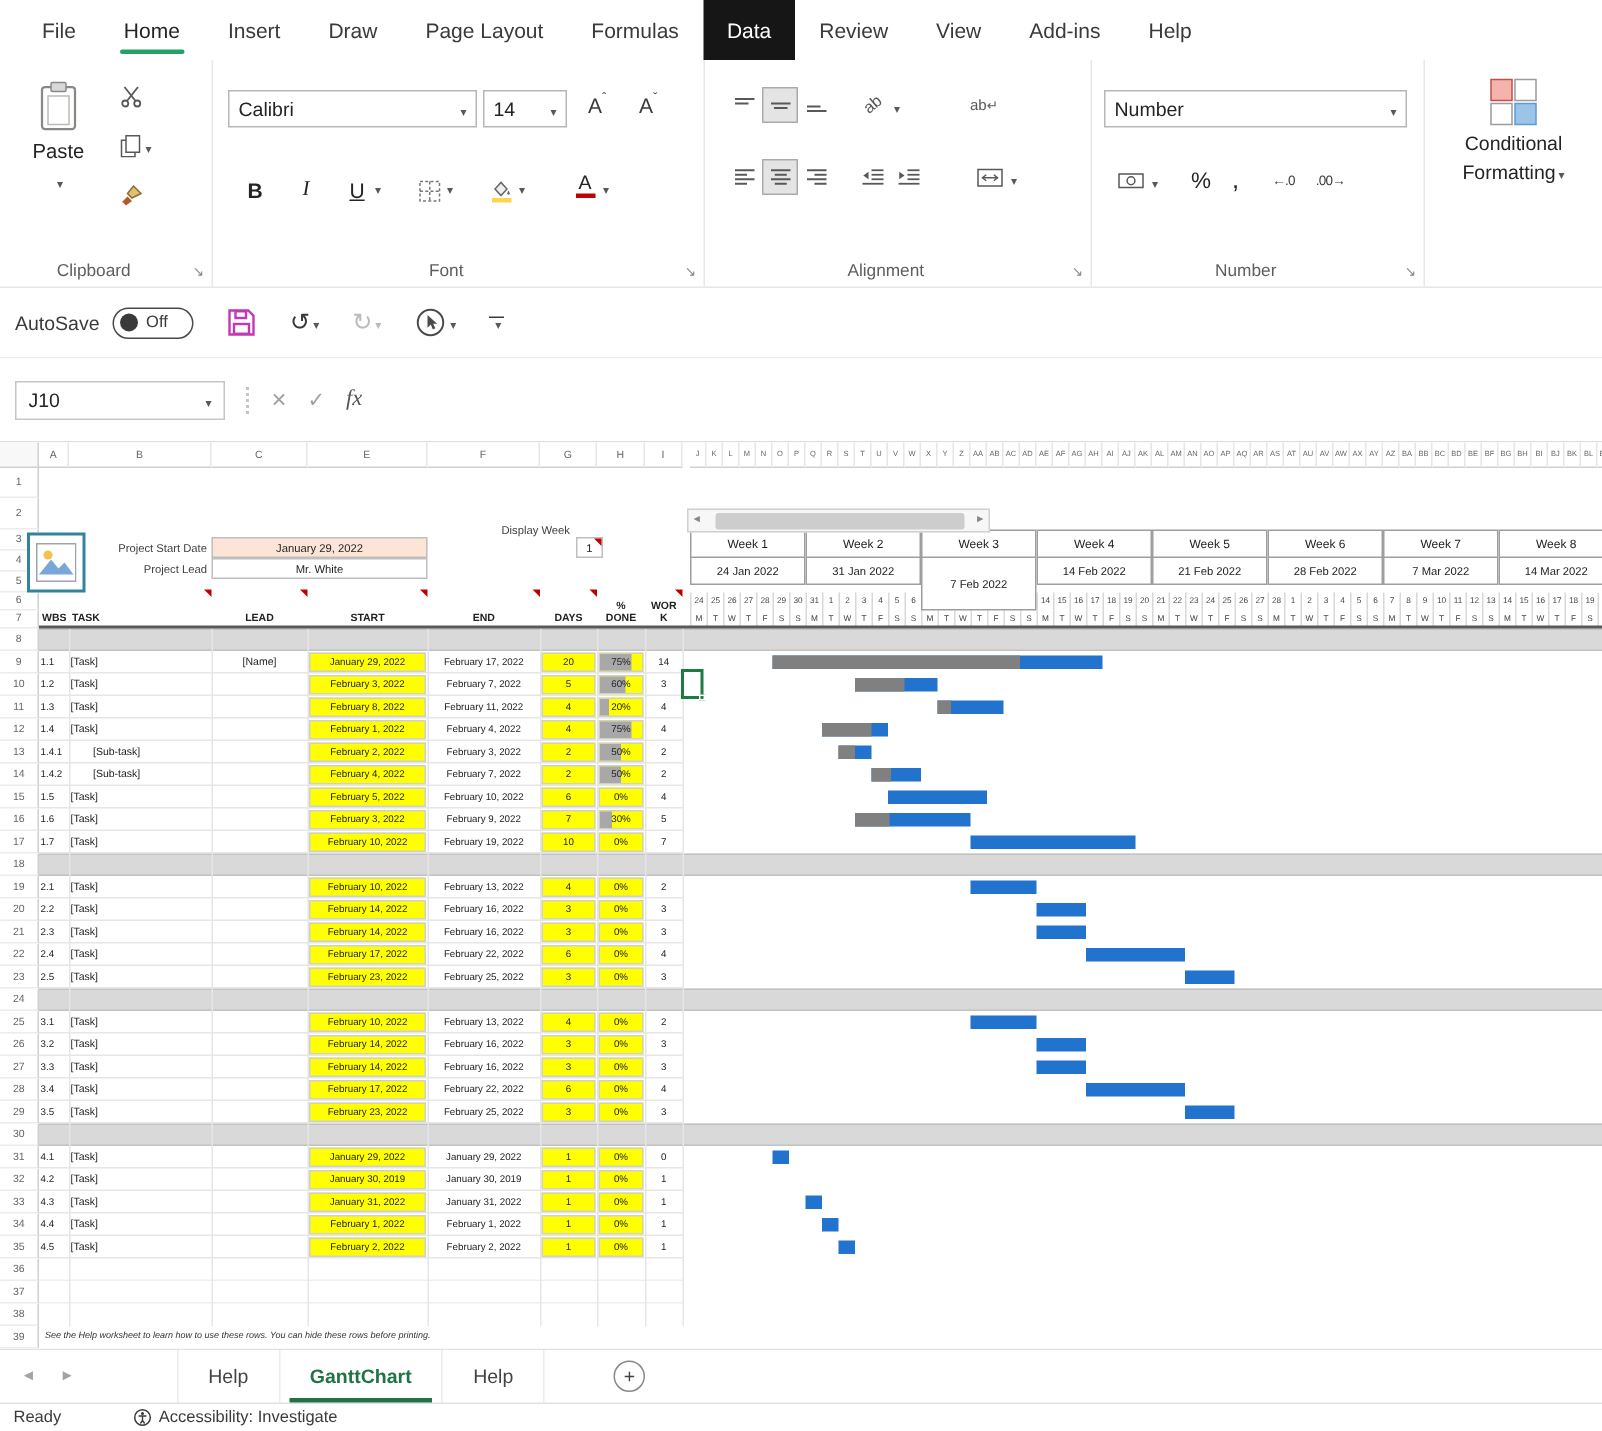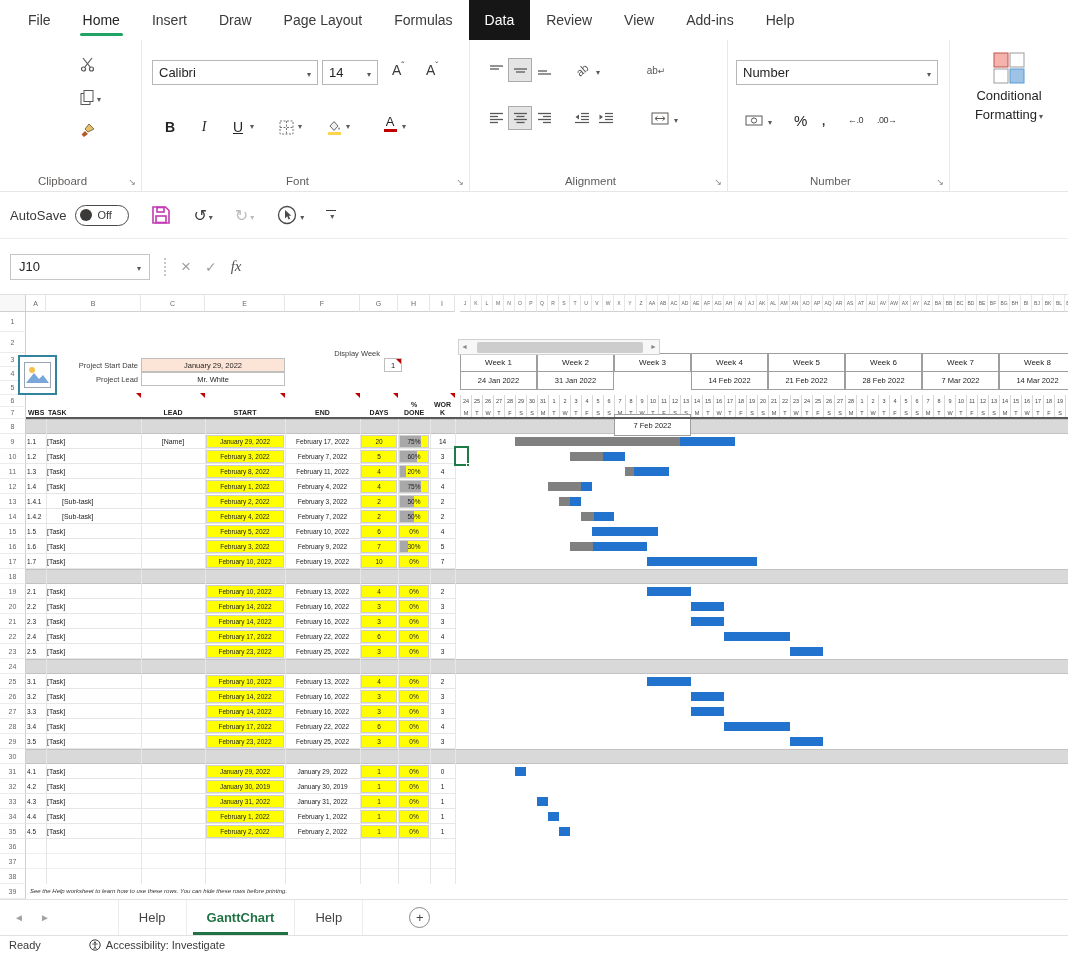--- a/index.html
+++ b/index.html
@@ -138,20 +138,29 @@
     <div class="tab pressed">Data</div>
     <div class="tab">Review</div>
     <div class="tab">View</div>
     <div class="tab">Add-ins</div>
     <div class="tab">Help</div>
   </div>
 
   <div class="ribbon">
 
     <div class="grp g-clip">
+      <div class="paste-btn">
+        <svg width="28" height="34" viewBox="0 0 28 34">
+            <rect x="3" y="4" width="22" height="28" rx="2" fill="#fff" stroke="#8a8886" stroke-width="1.5"></rect>
+            <rect x="9" y="1" width="10" height="6" rx="1" fill="#d8d8d8" stroke="#8a8886"></rect>
+            <rect x="7" y="10" width="14" height="19" fill="#fff" stroke="#bdbbb9"></rect>
+          </svg>
+        <span class="plbl">Paste</span>
+        <span class="caret"></span>
+      </div>
       <div class="mini-col">
         <span class="mini">
             <svg width="15" height="15" viewBox="0 0 15 15" fill="none" stroke="#5a5856" stroke-width="1.2">
               <circle cx="3.5" cy="12" r="2"></circle>
               <circle cx="11.5" cy="12" r="2"></circle>
               <path d="M4.5 10.5 L12 1"></path>
               <path d="M10.5 10.5 L3 1"></path>
             </svg>
           </span>
         <span class="mini">
@@ -821,21 +830,21 @@
       <div style="position: absolute; box-sizing: border-box; left: 636px; top: 112px; width: 11px; height: 12px; border-left: 1px solid rgb(216, 216, 216); font-size: 5.5px; color: rgb(68, 68, 68); display: flex; align-items: center; justify-content: center;">W</div>
       <div style="position: absolute; box-sizing: border-box; left: 625px; top: 112px; width: 11px; height: 12px; border-left: 1px solid rgb(216, 216, 216); font-size: 5.5px; color: rgb(68, 68, 68); display: flex; align-items: center; justify-content: center;">T</div>
       <div style="position: absolute; box-sizing: border-box; left: 614px; top: 112px; width: 11px; height: 12px; border-left: 1px solid rgb(216, 216, 216); font-size: 5.5px; color: rgb(68, 68, 68); display: flex; align-items: center; justify-content: center;">M</div>
       <div style="position: absolute; box-sizing: border-box; left: 680px; top: 100px; width: 11px; height: 12px; border-left: 1px solid rgb(216, 216, 216); font-size: 5.5px; color: rgb(68, 68, 68); overflow: hidden; display: flex; align-items: center; justify-content: center;">13</div>
       <div style="position: absolute; box-sizing: border-box; left: 669px; top: 100px; width: 11px; height: 12px; border-left: 1px solid rgb(216, 216, 216); font-size: 5.5px; color: rgb(68, 68, 68); overflow: hidden; display: flex; align-items: center; justify-content: center;">12</div>
       <div style="position: absolute; box-sizing: border-box; left: 658px; top: 100px; width: 11px; height: 12px; border-left: 1px solid rgb(216, 216, 216); font-size: 5.5px; color: rgb(68, 68, 68); overflow: hidden; display: flex; align-items: center; justify-content: center;">11</div>
       <div style="position: absolute; box-sizing: border-box; left: 647px; top: 100px; width: 11px; height: 12px; border-left: 1px solid rgb(216, 216, 216); font-size: 5.5px; color: rgb(68, 68, 68); overflow: hidden; display: flex; align-items: center; justify-content: center;">10</div>
       <div style="position: absolute; box-sizing: border-box; left: 636px; top: 100px; width: 11px; height: 12px; border-left: 1px solid rgb(216, 216, 216); font-size: 5.5px; color: rgb(68, 68, 68); overflow: hidden; display: flex; align-items: center; justify-content: center;">9</div>
       <div style="position: absolute; box-sizing: border-box; left: 625px; top: 100px; width: 11px; height: 12px; border-left: 1px solid rgb(216, 216, 216); font-size: 5.5px; color: rgb(68, 68, 68); overflow: hidden; display: flex; align-items: center; justify-content: center;">8</div>
       <div style="position: absolute; box-sizing: border-box; left: 614px; top: 100px; width: 11px; height: 12px; border-left: 1px solid rgb(216, 216, 216); font-size: 5.5px; color: rgb(68, 68, 68); overflow: hidden; display: flex; align-items: center; justify-content: center;">7</div>
-      <div style="position: absolute; box-sizing: border-box; left: 614px; top: 76px; width: 77px; height: 22px; border: 1px solid rgb(158, 158, 158); font-size: 7.5px; color: rgb(34, 34, 34); background: rgb(255, 255, 255); display: flex; align-items: center; justify-content: center; margin-top: 43px;">7 Feb 2022</div>
+      <div style="position: absolute; box-sizing: border-box; left: 614px; top: 76px; width: 77px; height: 36px; border: 1px solid rgb(158, 158, 158); font-size: 7.5px; color: rgb(34, 34, 34); background: rgb(255, 255, 255); display: flex; align-items: center; justify-content: center;">7 Feb 2022</div>
       <div style="position: absolute; box-sizing: border-box; left: 614px; top: 58px; width: 77px; height: 19px; border: 1px solid rgb(158, 158, 158); font-size: 8px; color: rgb(34, 34, 34); background: rgb(255, 255, 255); display: flex; align-items: center; justify-content: center;">Week 3</div>
       <div style="position: absolute; box-sizing: border-box; left: 603px; top: 112px; width: 11px; height: 12px; border-left: 1px solid rgb(216, 216, 216); font-size: 5.5px; color: rgb(68, 68, 68); display: flex; align-items: center; justify-content: center;">S</div>
       <div style="position: absolute; box-sizing: border-box; left: 592px; top: 112px; width: 11px; height: 12px; border-left: 1px solid rgb(216, 216, 216); font-size: 5.5px; color: rgb(68, 68, 68); display: flex; align-items: center; justify-content: center;">S</div>
       <div style="position: absolute; box-sizing: border-box; left: 581px; top: 112px; width: 11px; height: 12px; border-left: 1px solid rgb(216, 216, 216); font-size: 5.5px; color: rgb(68, 68, 68); display: flex; align-items: center; justify-content: center;">F</div>
       <div style="position: absolute; box-sizing: border-box; left: 570px; top: 112px; width: 11px; height: 12px; border-left: 1px solid rgb(216, 216, 216); font-size: 5.5px; color: rgb(68, 68, 68); display: flex; align-items: center; justify-content: center;">T</div>
       <div style="position: absolute; box-sizing: border-box; left: 559px; top: 112px; width: 11px; height: 12px; border-left: 1px solid rgb(216, 216, 216); font-size: 5.5px; color: rgb(68, 68, 68); display: flex; align-items: center; justify-content: center;">W</div>
       <div style="position: absolute; box-sizing: border-box; left: 548px; top: 112px; width: 11px; height: 12px; border-left: 1px solid rgb(216, 216, 216); font-size: 5.5px; color: rgb(68, 68, 68); display: flex; align-items: center; justify-content: center;">T</div>
       <div style="position: absolute; box-sizing: border-box; left: 537px; top: 112px; width: 11px; height: 12px; border-left: 1px solid rgb(216, 216, 216); font-size: 5.5px; color: rgb(68, 68, 68); display: flex; align-items: center; justify-content: center;">M</div>
       <div style="position: absolute; box-sizing: border-box; left: 603px; top: 100px; width: 11px; height: 12px; border-left: 1px solid rgb(216, 216, 216); font-size: 5.5px; color: rgb(68, 68, 68); overflow: hidden; display: flex; align-items: center; justify-content: center;">6</div>
       <div style="position: absolute; box-sizing: border-box; left: 592px; top: 100px; width: 11px; height: 12px; border-left: 1px solid rgb(216, 216, 216); font-size: 5.5px; color: rgb(68, 68, 68); overflow: hidden; display: flex; align-items: center; justify-content: center;">5</div>

